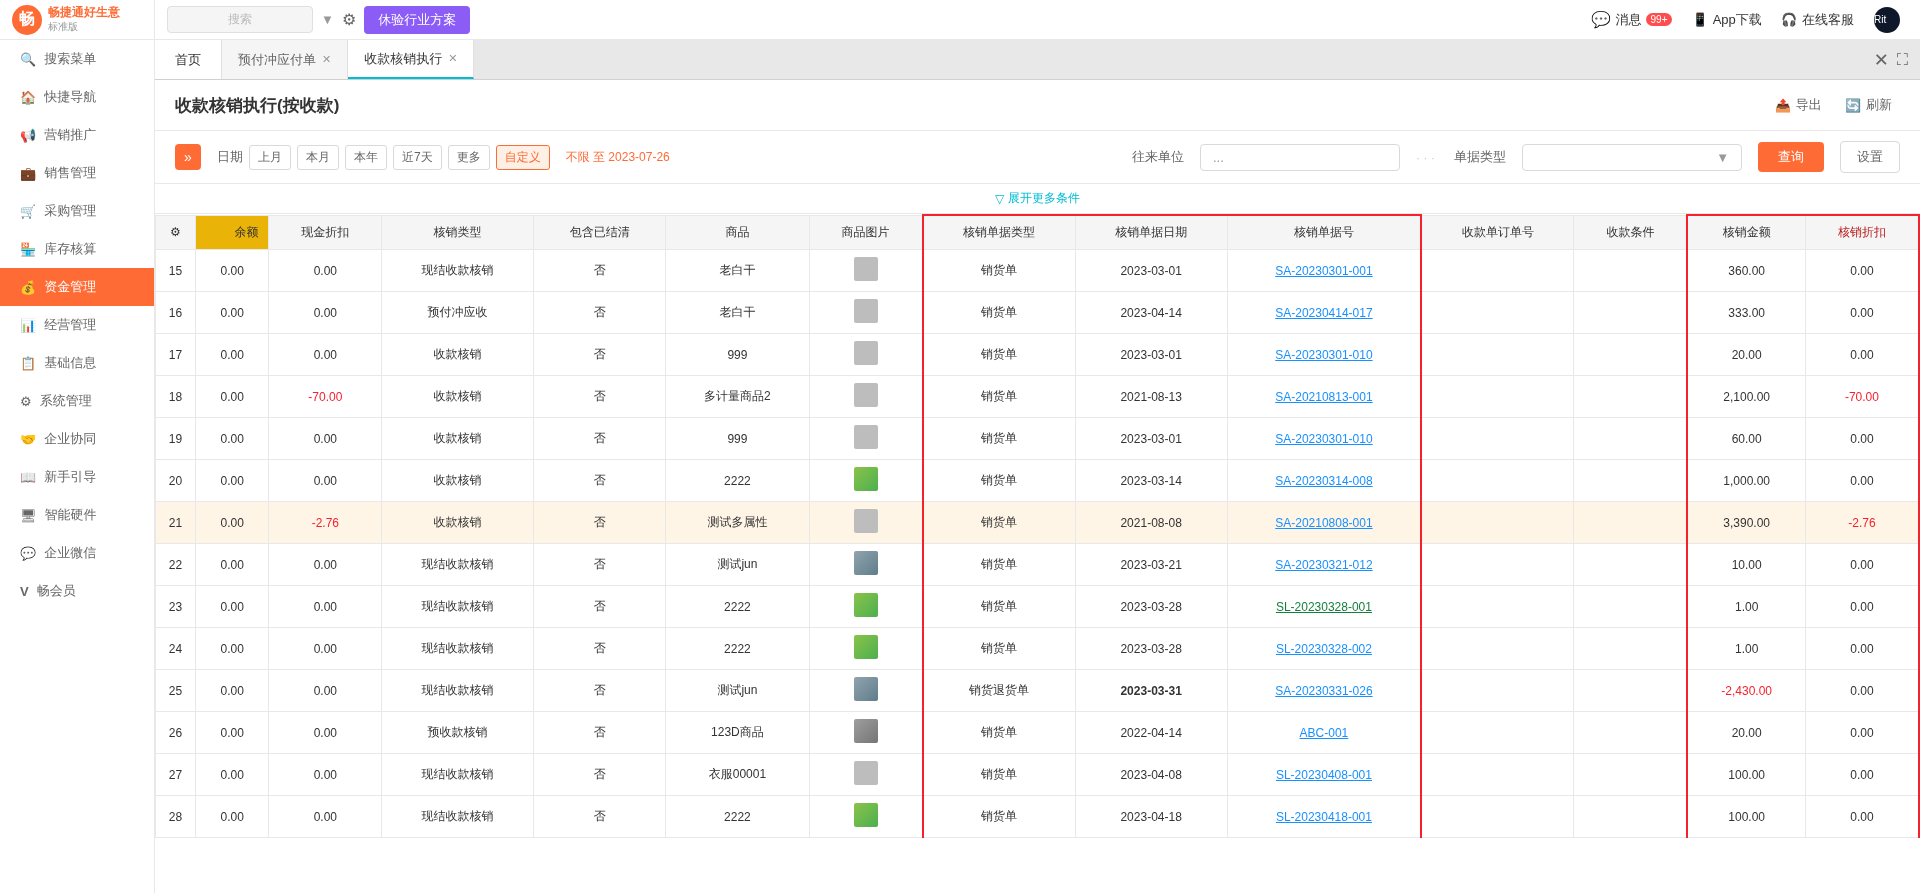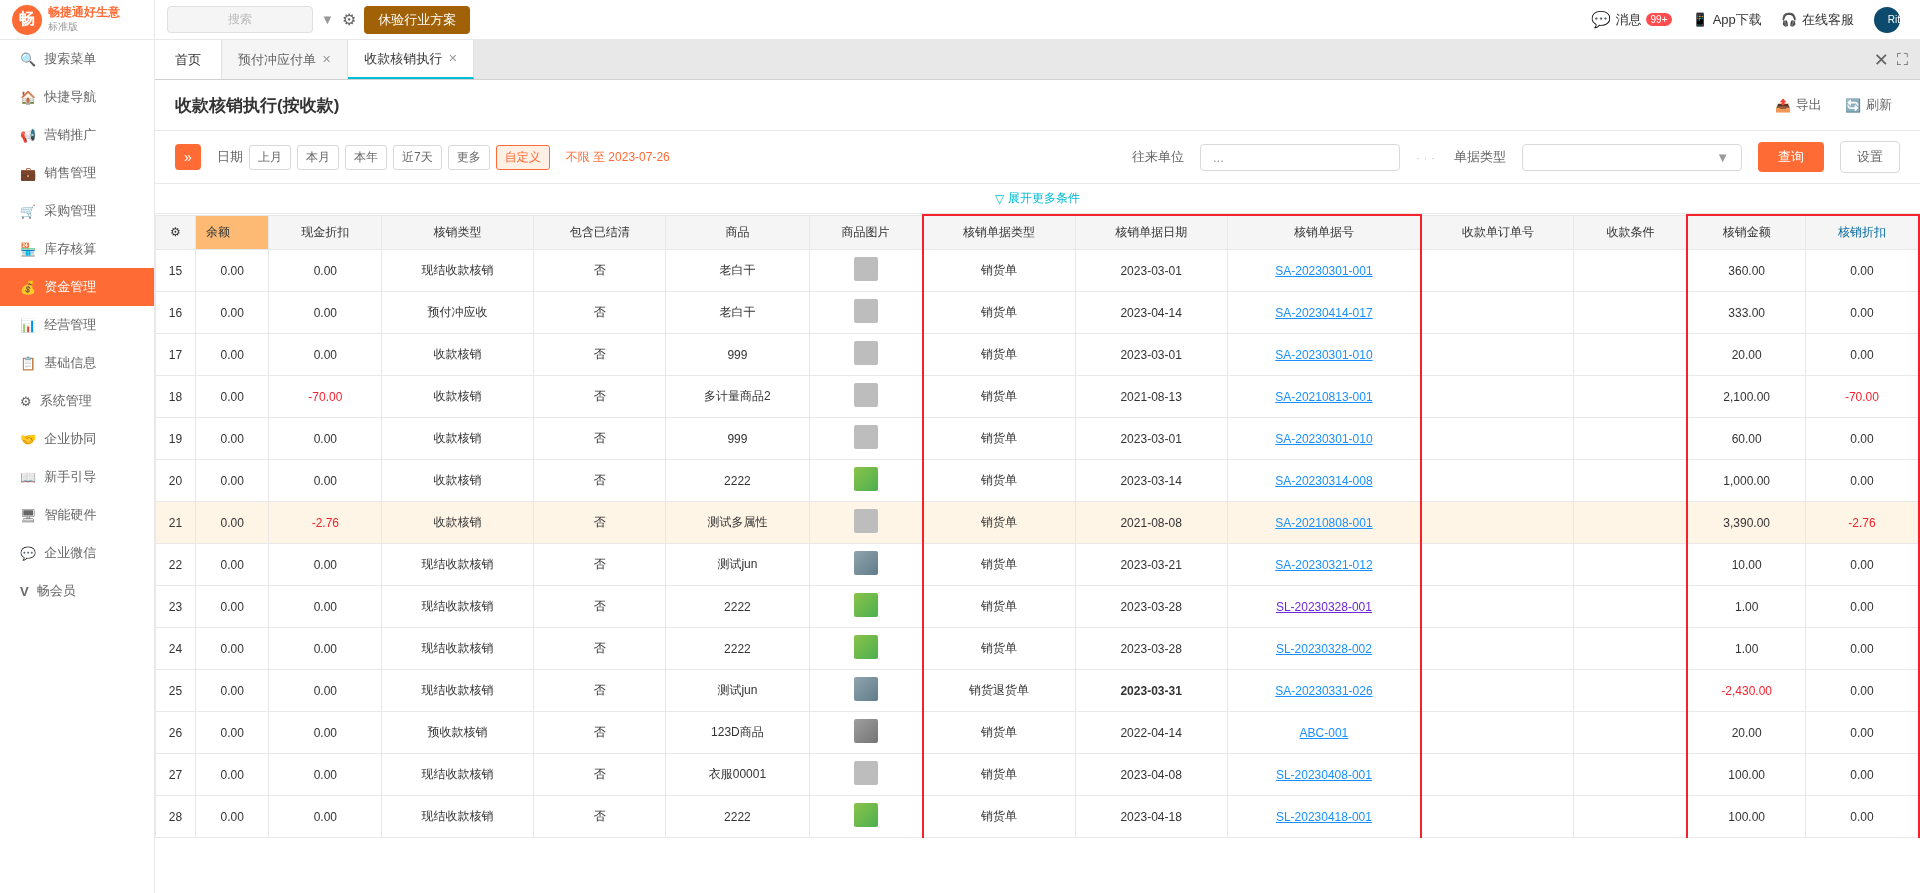--- a/index.html
+++ b/index.html
@@ -26,38 +26,38 @@
     <div>
       <div style="font-size:12px;color:#ff6b35;font-weight:bold;line-height:1.3;">畅捷通好生意</div>
       <div style="font-size:10px;color:#999;">标准版</div>
     </div>
   </div>
 
   <div style="display:flex;align-items:center;gap:8px;padding:0 12px;">
     <div style="background:#f5f5f5;border:1px solid #e0e0e0;border-radius:4px;padding:4px 60px;color:#bbb;font-size:12px;">搜索</div>
     <span style="color:#999;">▼</span>
     <span style="color:#666;font-size:16px;">⚙</span>
-    <button style="background:#a16207;color:white;border:none;border-radius:4px;padding:5px 14px;font-size:13px;cursor:pointer;">休验行业方案</button>
+    <button style="background:#8b5cf6;color:white;border:none;border-radius:4px;padding:5px 14px;font-size:13px;cursor:pointer;">休验行业方案</button>
   </div>
 
   <div style="margin-left:auto;display:flex;align-items:center;gap:20px;padding-right:20px;">
     <div style="display:flex;align-items:center;gap:4px;cursor:pointer;">
       <span style="font-size:16px;">💬</span>
       <span>消息</span>
       <span style="background:#ff4d4f;color:white;border-radius:10px;padding:1px 5px;font-size:10px;">99+</span>
     </div>
     <div style="display:flex;align-items:center;gap:4px;cursor:pointer;">
       <span>📱</span>
       <span>App下载</span>
     </div>
     <div style="display:flex;align-items:center;gap:4px;cursor:pointer;">
       <span>🎧</span>
       <span>在线客服</span>
     </div>
-    <div style="width:26px;height:26px;border-radius:50%;background:#0c4a6e;display:flex;align-items:center;justify-content:flex-end;cursor:pointer;">
+    <div style="width:26px;height:26px;border-radius:50%;background:#0f172a;display:flex;align-items:center;justify-content:flex-start;cursor:pointer;">
       <span style="font-size:10px;color:white;">Rit</span>
     </div>
   </div>
 </div>
 
 <div style="position:fixed;left:0;top:40px;width:155px;height:853px;background:#fff;border-right:1px solid #e8e8e8;overflow-y:auto;z-index:99;">
   <div style="display:flex;align-items:center;gap:8px;padding:10px 20px;cursor:pointer;color:#666;">
     <span>🔍</span>
     <span>搜索菜单</span>
   </div>
@@ -185,33 +185,33 @@
       <span>▽</span>
       <span>展开更多条件</span>
     </div>
   </div>
 
   <div style="flex:1;overflow:auto;background:white;">
     <table style="width:100%;border-collapse:collapse;font-size:12px;">
       <thead>
         <tr style="background:#f5f5f5;">
           <th style="padding:8px 10px;text-align:center;border:1px solid #e8e8e8;font-weight:500;color:#333;white-space:nowrap;position:sticky;top:0;background:#f5f5f5;z-index:1;width:40px;">⚙</th>
-          <th style="padding:8px 10px;text-align:left;border:1px solid #e8e8e8;font-weight:500;color:#333;white-space:nowrap;position:sticky;top:0;background:#fdba74;z-index:1;">余额</th>
+          <th style="padding:8px 10px;text-align:right;border:1px solid #e8e8e8;font-weight:500;color:#333;white-space:nowrap;position:sticky;top:0;background:#eab308;z-index:1;">余额</th>
           <th style="padding:8px 10px;text-align:center;border:1px solid #e8e8e8;font-weight:500;color:#333;white-space:nowrap;position:sticky;top:0;background:#f5f5f5;z-index:1;">现金折扣</th>
           <th style="padding:8px 10px;text-align:center;border:1px solid #e8e8e8;font-weight:500;color:#333;white-space:nowrap;position:sticky;top:0;background:#f5f5f5;z-index:1;">核销类型</th>
           <th style="padding:8px 10px;text-align:center;border:1px solid #e8e8e8;font-weight:500;color:#333;white-space:nowrap;position:sticky;top:0;background:#f5f5f5;z-index:1;">包含已结清</th>
           <th style="padding:8px 10px;text-align:center;border:1px solid #e8e8e8;font-weight:500;color:#333;white-space:nowrap;position:sticky;top:0;background:#f5f5f5;z-index:1;">商品</th>
           <th style="padding:8px 10px;text-align:center;border:1px solid #e8e8e8;font-weight:500;color:#333;white-space:nowrap;position:sticky;top:0;background:#f5f5f5;z-index:1;">商品图片</th>
           <th style="padding:8px 10px;text-align:center;border:1px solid #e8e8e8;font-weight:500;color:#333;white-space:nowrap;position:sticky;top:0;background:#f5f5f5;z-index:1;border-left:2px solid #f5222d;border-top:2px solid #f5222d;">核销单据类型</th>
           <th style="padding:8px 10px;text-align:center;border:1px solid #e8e8e8;font-weight:500;color:#333;white-space:nowrap;position:sticky;top:0;background:#f5f5f5;z-index:1;border-top:2px solid #f5222d;">核销单据日期</th>
           <th style="padding:8px 10px;text-align:center;border:1px solid #e8e8e8;font-weight:500;color:#333;white-space:nowrap;position:sticky;top:0;background:#f5f5f5;z-index:1;border-right:2px solid #f5222d;border-top:2px solid #f5222d;">核销单据号</th>
           <th style="padding:8px 10px;text-align:center;border:1px solid #e8e8e8;font-weight:500;color:#333;white-space:nowrap;position:sticky;top:0;background:#f5f5f5;z-index:1;">收款单订单号</th>
           <th style="padding:8px 10px;text-align:center;border:1px solid #e8e8e8;font-weight:500;color:#333;white-space:nowrap;position:sticky;top:0;background:#f5f5f5;z-index:1;">收款条件</th>
           <th style="padding:8px 10px;text-align:center;border:1px solid #e8e8e8;font-weight:500;color:#333;white-space:nowrap;position:sticky;top:0;background:#f5f5f5;z-index:1;border-left:2px solid #f5222d;border-top:2px solid #f5222d;">核销金额</th>
-          <th style="padding:8px 10px;text-align:center;border:1px solid #e8e8e8;font-weight:500;color:#0369a1;white-space:nowrap;position:sticky;top:0;background:#f5f5f5;z-index:1;border-right:2px solid #f5222d;border-top:2px solid #f5222d;">核销折扣</th>
+          <th style="padding:8px 10px;text-align:center;border:1px solid #e8e8e8;font-weight:500;color:#b91c1c;white-space:nowrap;position:sticky;top:0;background:#f5f5f5;z-index:1;border-right:2px solid #f5222d;border-top:2px solid #f5222d;">核销折扣</th>
         </tr>
       </thead>
       <tbody id="table-body">
       <tr>
             <td style="padding: 7px 10px; text-align: center; border: 1px solid rgb(232, 232, 232); white-space: nowrap;">15</td>
             <td style="padding: 7px 10px; text-align: center; border: 1px solid rgb(232, 232, 232); white-space: nowrap;">0.00</td>
             <td style="padding: 7px 10px; text-align: center; border: 1px solid rgb(232, 232, 232); white-space: nowrap;">0.00</td>
             <td style="padding: 7px 10px; text-align: center; border: 1px solid rgb(232, 232, 232); white-space: nowrap;">现结收款核销</td>
             <td style="padding: 7px 10px; text-align: center; border: 1px solid rgb(232, 232, 232); white-space: nowrap;">否</td>
             <td style="padding: 7px 10px; text-align: center; border: 1px solid rgb(232, 232, 232); white-space: nowrap;">老白干</td>
@@ -339,21 +339,21 @@
           <tr>
             <td style="padding: 7px 10px; text-align: center; border: 1px solid rgb(232, 232, 232); white-space: nowrap;">23</td>
             <td style="padding: 7px 10px; text-align: center; border: 1px solid rgb(232, 232, 232); white-space: nowrap;">0.00</td>
             <td style="padding: 7px 10px; text-align: center; border: 1px solid rgb(232, 232, 232); white-space: nowrap;">0.00</td>
             <td style="padding: 7px 10px; text-align: center; border: 1px solid rgb(232, 232, 232); white-space: nowrap;">现结收款核销</td>
             <td style="padding: 7px 10px; text-align: center; border: 1px solid rgb(232, 232, 232); white-space: nowrap;">否</td>
             <td style="padding: 7px 10px; text-align: center; border: 1px solid rgb(232, 232, 232); white-space: nowrap;">2222</td>
             <td style="padding: 7px 10px; text-align: center; border: 1px solid rgb(232, 232, 232); white-space: nowrap;"><span style="width: 24px; height: 24px; display: inline-block; border-radius: 2px; background: linear-gradient(135deg, rgb(139, 195, 74), rgb(76, 175, 80));"></span></td>
             <td style="padding: 7px 10px; text-align: center; border-width: 1px 1px 1px 2px; border-style: solid; border-color: rgb(232, 232, 232) rgb(232, 232, 232) rgb(232, 232, 232) rgb(245, 34, 45); border-image: initial; white-space: nowrap;">销货单</td>
             <td style="padding: 7px 10px; text-align: center; border: 1px solid rgb(232, 232, 232); white-space: nowrap;">2023-03-28</td>
-            <td style="padding: 7px 10px; text-align: center; border-width: 1px 2px 1px 1px; border-style: solid; border-color: rgb(232, 232, 232) rgb(245, 34, 45) rgb(232, 232, 232) rgb(232, 232, 232); border-image: initial; white-space: nowrap; color: #6d28d9; text-decoration: underline; cursor: pointer;">SL-20230328-001</td>
+            <td style="padding: 7px 10px; text-align: center; border-width: 1px 2px 1px 1px; border-style: solid; border-color: rgb(232, 232, 232) rgb(245, 34, 45) rgb(232, 232, 232) rgb(232, 232, 232); border-image: initial; white-space: nowrap; color: #15803d; text-decoration: underline; cursor: pointer;">SL-20230328-001</td>
             <td style="padding: 7px 10px; text-align: center; border: 1px solid rgb(232, 232, 232); white-space: nowrap;"></td>
             <td style="padding: 7px 10px; text-align: center; border: 1px solid rgb(232, 232, 232); white-space: nowrap;"></td>
             <td style="padding: 7px 10px; text-align: center; border-width: 1px 1px 1px 2px; border-style: solid; border-color: rgb(232, 232, 232) rgb(232, 232, 232) rgb(232, 232, 232) rgb(245, 34, 45); border-image: initial; white-space: nowrap;">1.00</td>
             <td style="padding: 7px 10px; text-align: center; border-width: 1px 2px 1px 1px; border-style: solid; border-color: rgb(232, 232, 232) rgb(245, 34, 45) rgb(232, 232, 232) rgb(232, 232, 232); border-image: initial; white-space: nowrap;">0.00</td>
           </tr>
           <tr>
             <td style="padding: 7px 10px; text-align: center; border: 1px solid rgb(232, 232, 232); white-space: nowrap;">24</td>
             <td style="padding: 7px 10px; text-align: center; border: 1px solid rgb(232, 232, 232); white-space: nowrap;">0.00</td>
             <td style="padding: 7px 10px; text-align: center; border: 1px solid rgb(232, 232, 232); white-space: nowrap;">0.00</td>
             <td style="padding: 7px 10px; text-align: center; border: 1px solid rgb(232, 232, 232); white-space: nowrap;">现结收款核销</td>

